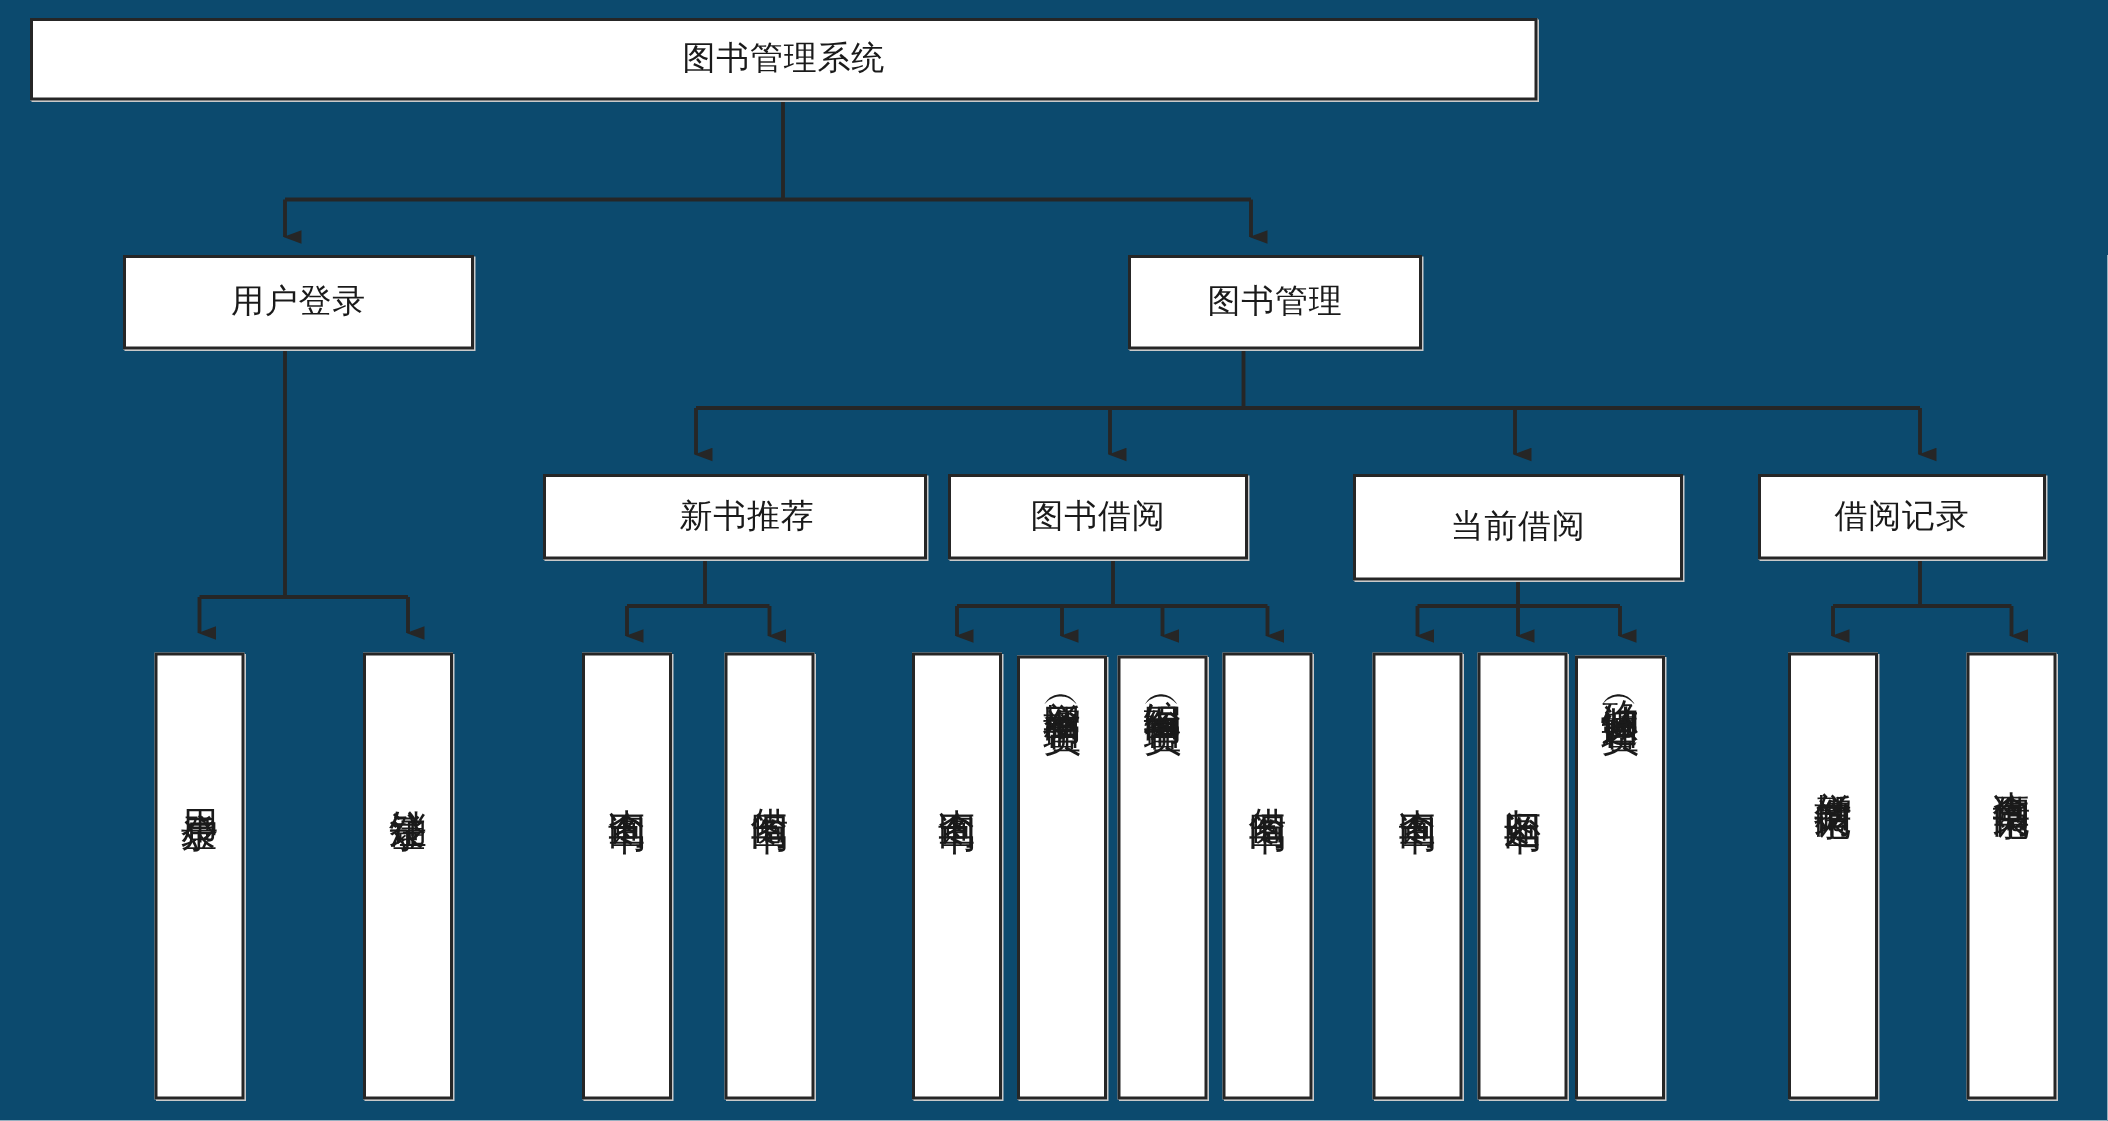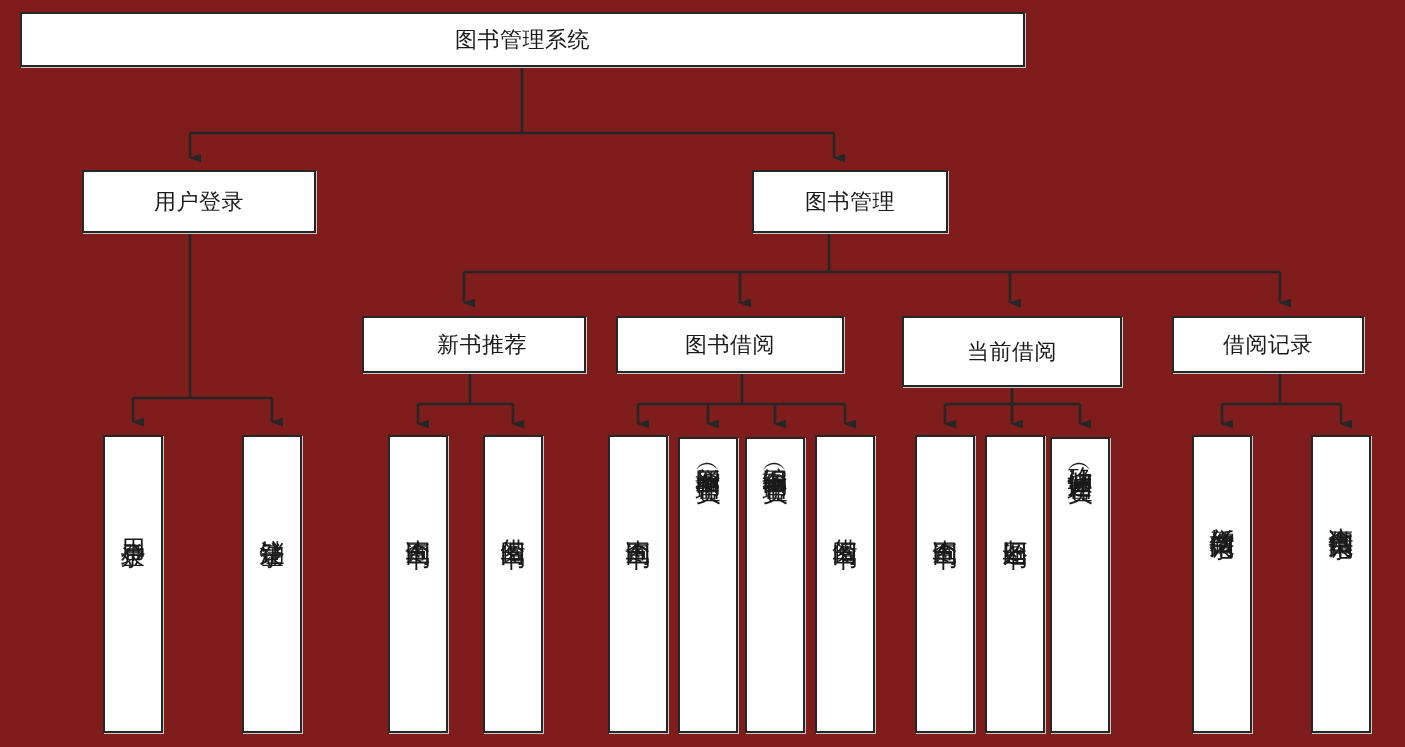--- a/index.html
+++ b/index.html
@@ -5,21 +5,21 @@
   * { box-sizing: border-box; }
   html, body {
     margin: 0; padding: 0;
     background: #ffffff;
     font-family: "DejaVu Sans", "Liberation Sans", sans-serif;
   }
   #canvas {
     position: relative;
     width: 1405px;
     height: 747px;
-    background: #7f1d1d;
+    background: #0c4a6e;
     overflow: hidden;
   }
   svg.edges {
     position: absolute;
     left: 0; top: 0;
     width: 1405px; height: 747px;
     pointer-events: none;
   }
   .node {
     position: absolute;
@@ -128,24 +128,24 @@
     <span class="label">图书管理系统</span>
   </div>
 
   <div class="node horiz" style="left:82px; top:170px; width:234px; height:63px;">
     <span class="label">用户登录</span>
   </div>
   <div class="node horiz" style="left:752px; top:170px; width:196px; height:63px;">
     <span class="label">图书管理</span>
   </div>
 
-  <div class="node horiz" style="left:362px; top:316px; width:224px; height:57px;padding-left:16px;">
+  <div class="node horiz" style="left:362px; top:316px; width:256px; height:57px;padding-left:16px;">
     <span class="label">新书推荐</span>
   </div>
-  <div class="node horiz" style="left:616px; top:316px; width:228px; height:57px;">
+  <div class="node horiz" style="left:632px; top:316px; width:200px; height:57px;">
     <span class="label">图书借阅</span>
   </div>
   <div class="node horiz" style="left:902px; top:316px; width:220px; height:71px;">
     <span class="label">当前借阅</span>
   </div>
   <div class="node horiz" style="left:1172px; top:316px; width:192px; height:57px;">
     <span class="label">借阅记录</span>
   </div>
 
   <div class="node vert mid" style="left:103px; top:435px; width:60px; height:298px;">

